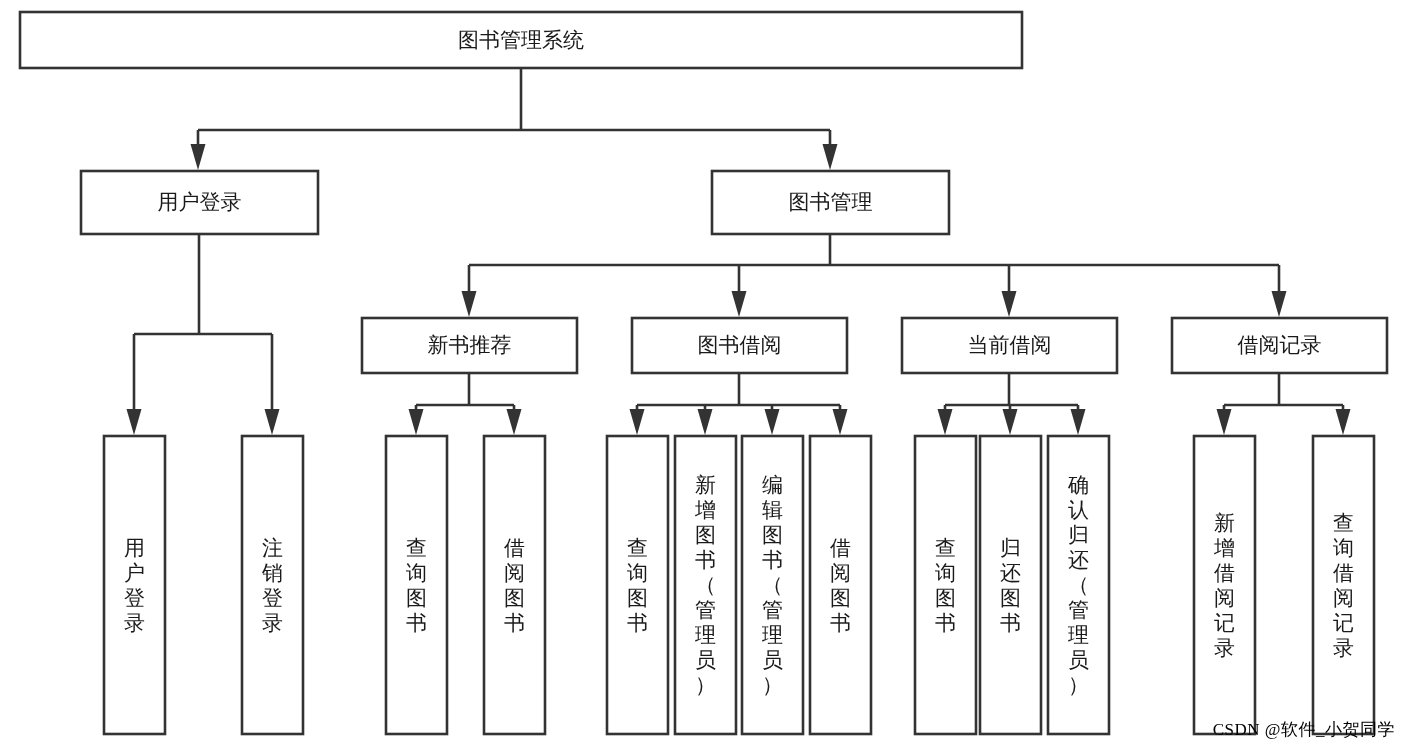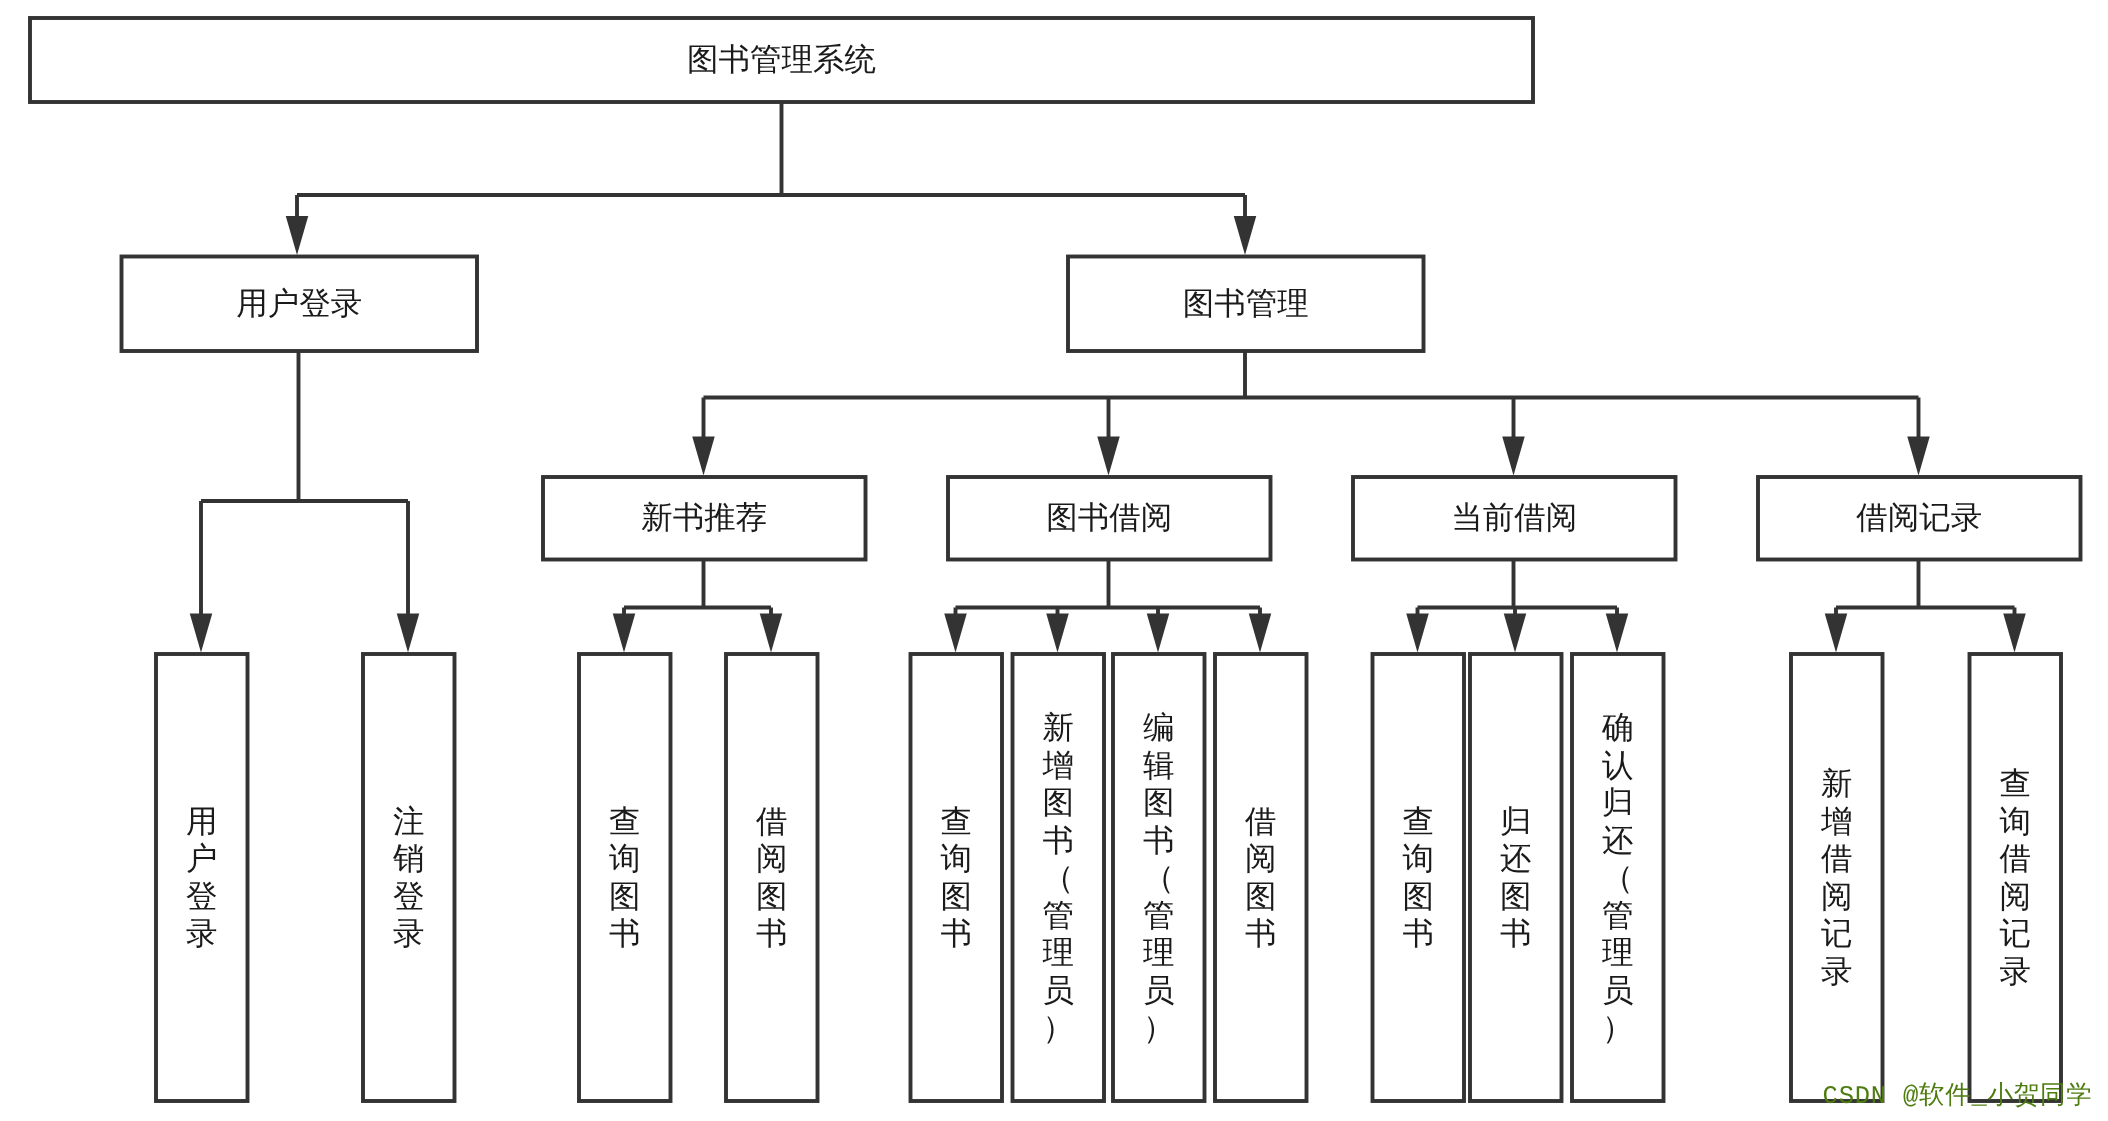--- a/index.html
+++ b/index.html
@@ -54,23 +54,23 @@
   .node-label-v {
     font-family: "Liberation Sans", "DejaVu Sans", sans-serif;
     font-size: 21px;
     fill: #1a1a1a;
     text-anchor: middle;
   }
   .watermark {
     position: absolute;
     right: 10px;
     bottom: 6px;
-    font-family: Liberation Mono, monospace;
+    font-family: Liberation Serif, serif;
     font-size: 17px;
-    color: #4d7c0f;
+    color: #000000;
     letter-spacing: 0.5px;
     white-space: nowrap;
     user-select: none;
   }
 </style>
 </head>
 <body>
 
 <div id="diagram-root">
   <svg id="tree-svg" viewBox="0 0 1405 747">

